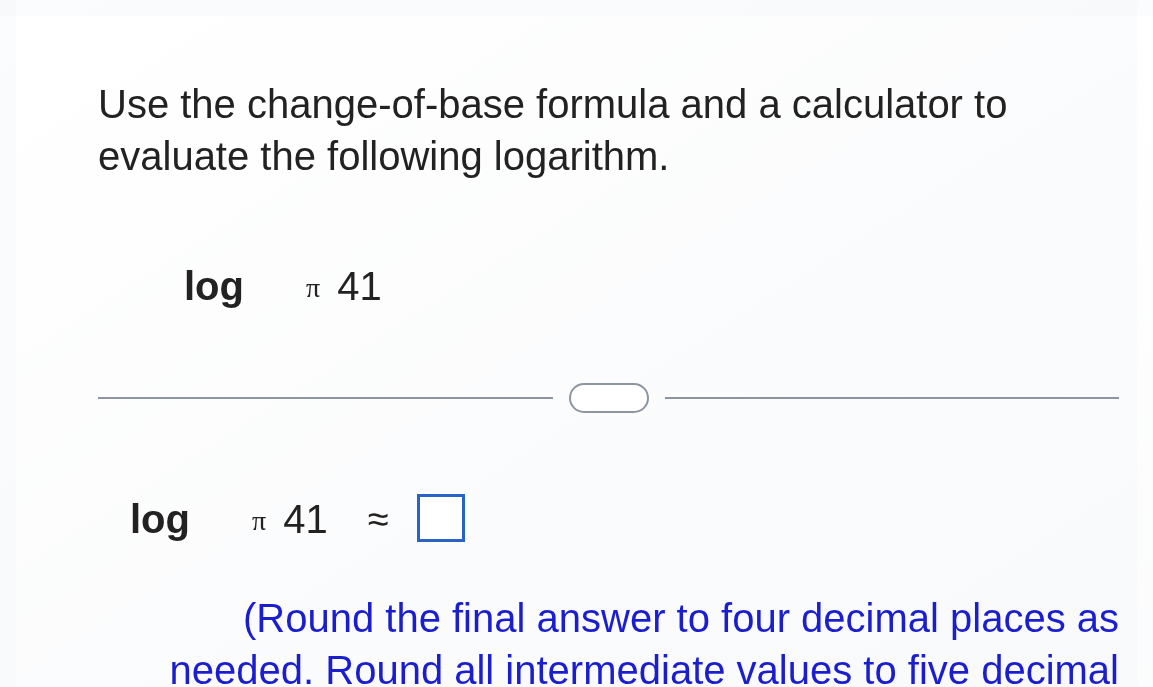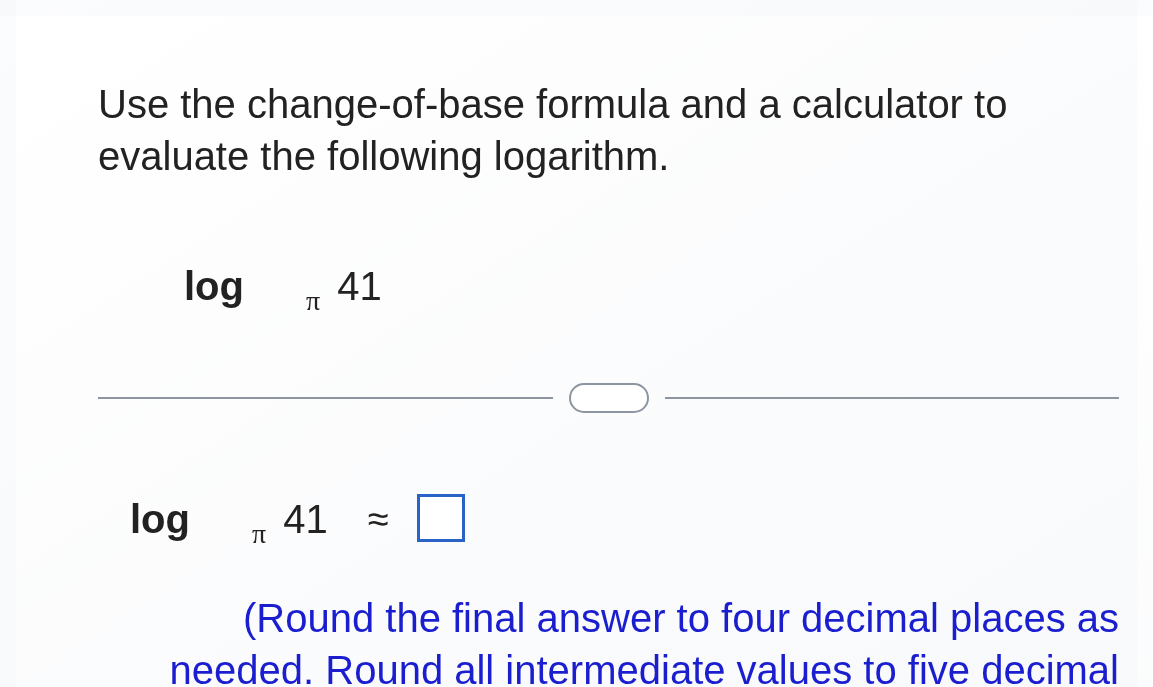--- a/index.html
+++ b/index.html
@@ -22,21 +22,21 @@
       margin-bottom: 50px;
     }
     .expression-block {
       margin-left: 70px;
       margin-bottom: 40px;
     }
     .log-expr {
       font-size: 40px;
       color: #222;
       display: inline-flex;
-      align-items: flex-end;
+      align-items: flex-start;
     }
     .log-bold {
       font-weight: bold;
     }
     .subscript {
       font-size: 28px;
       font-family: 'Times New Roman', serif;
       position: relative;
       top: 8px;
       margin-left: 3px;

